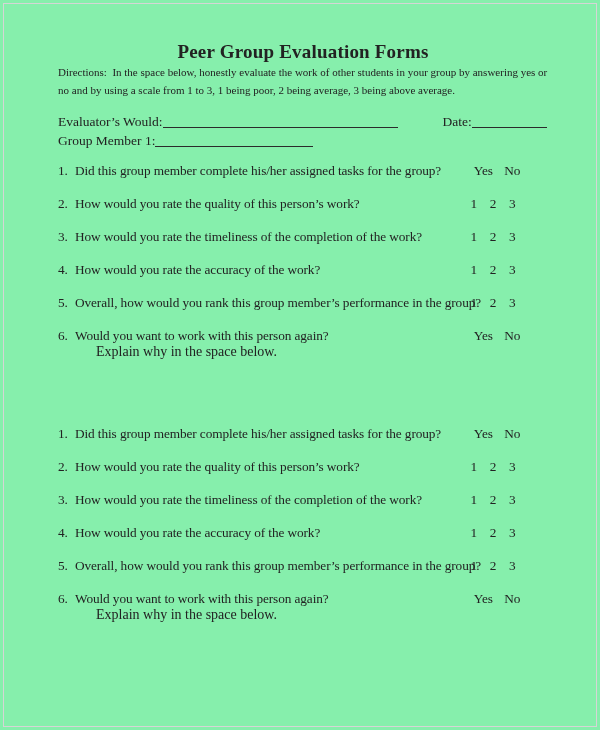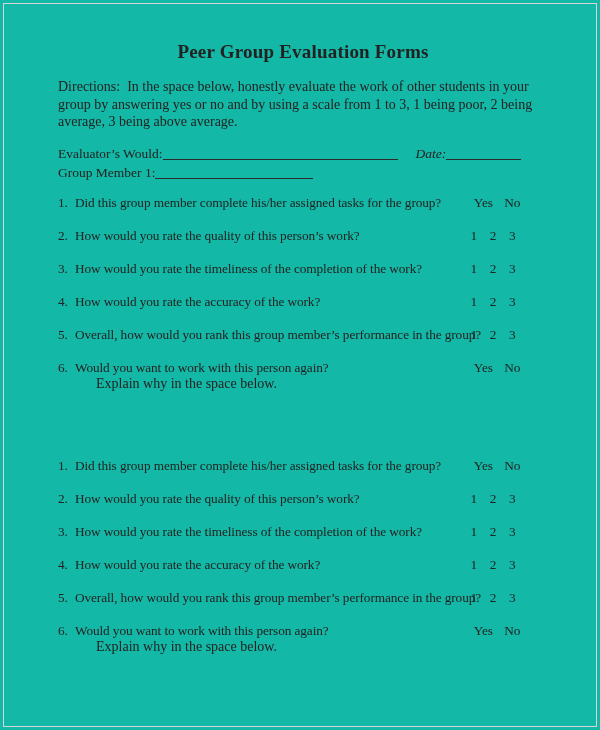--- a/index.html
+++ b/index.html
@@ -5,63 +5,63 @@
   * { margin: 0; padding: 0; box-sizing: border-box; }
   html, body { background: #ffffff; }
   body {
     font-family: "Liberation Serif", "DejaVu Serif", serif;
     color: #222222;
   }
   .page {
     position: relative;
     width: 600px;
     height: 730px;
-    background: #14b8a6;
+    background: #86efac;
     overflow: hidden;
   }
   .frame {
     position: absolute;
     inset: 3px;
     border: 1px solid #d5d5d5;
     pointer-events: none;
   }
   .content {
     position: relative;
     padding: 0 52px 0 58px;
   }
   .title {
     margin-top: 41px;
     text-align: center;
     font-size: 19px;
     font-weight: bold;
     letter-spacing: 0.2px;
   }
   .directions {
-    margin-top: 15px;
-    font-size: 14px;
+    margin-top: 1px;
+    font-size: 11px;
     line-height: 17.5px;
     white-space: pre-wrap;
   }
   .field-row {
     display: flex;
     align-items: flex-end;
     font-size: 13.5px;
     line-height: 17px;
   }
   .evaluator-row { margin-top: 14px; }
   .gm-row { margin-top: 2px; }
   .field-label { white-space: nowrap; }
   .blank {
     display: inline-block;
     border-bottom: 1px solid #2b2b2b;
     height: 14px;
     margin-bottom: 2px;
   }
   .line-evaluator { width: 235px; }
-  .date-label { margin-left: 18px; font-style: italic; }
+  .date-label { margin-left: 45px; }
   .line-date { width: 75px; }
   .gm-line { width: 158px; }
   .q-row {
     display: flex;
     align-items: baseline;
     margin-top: 14px;
     margin-bottom: 17px;
     height: 16px;
     font-size: 13.3px;
     letter-spacing: -0.1px;

